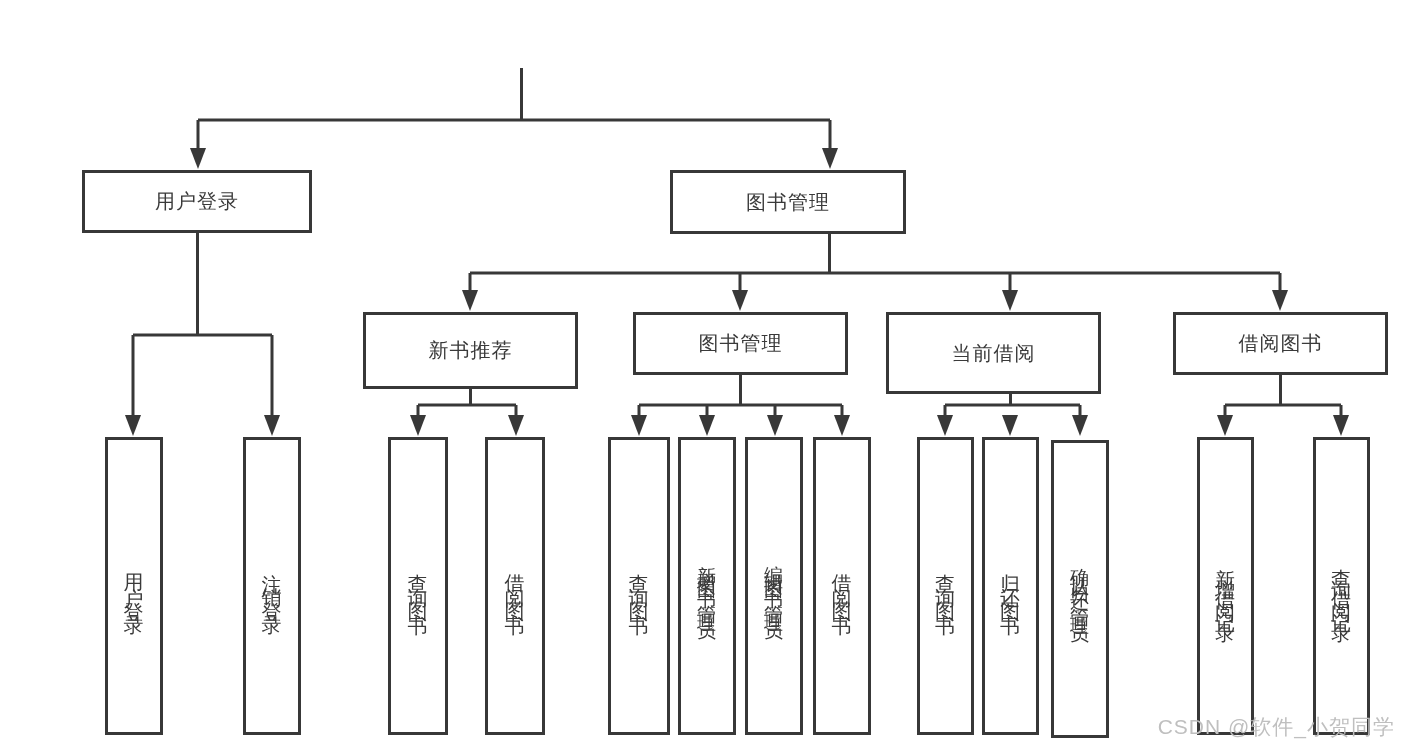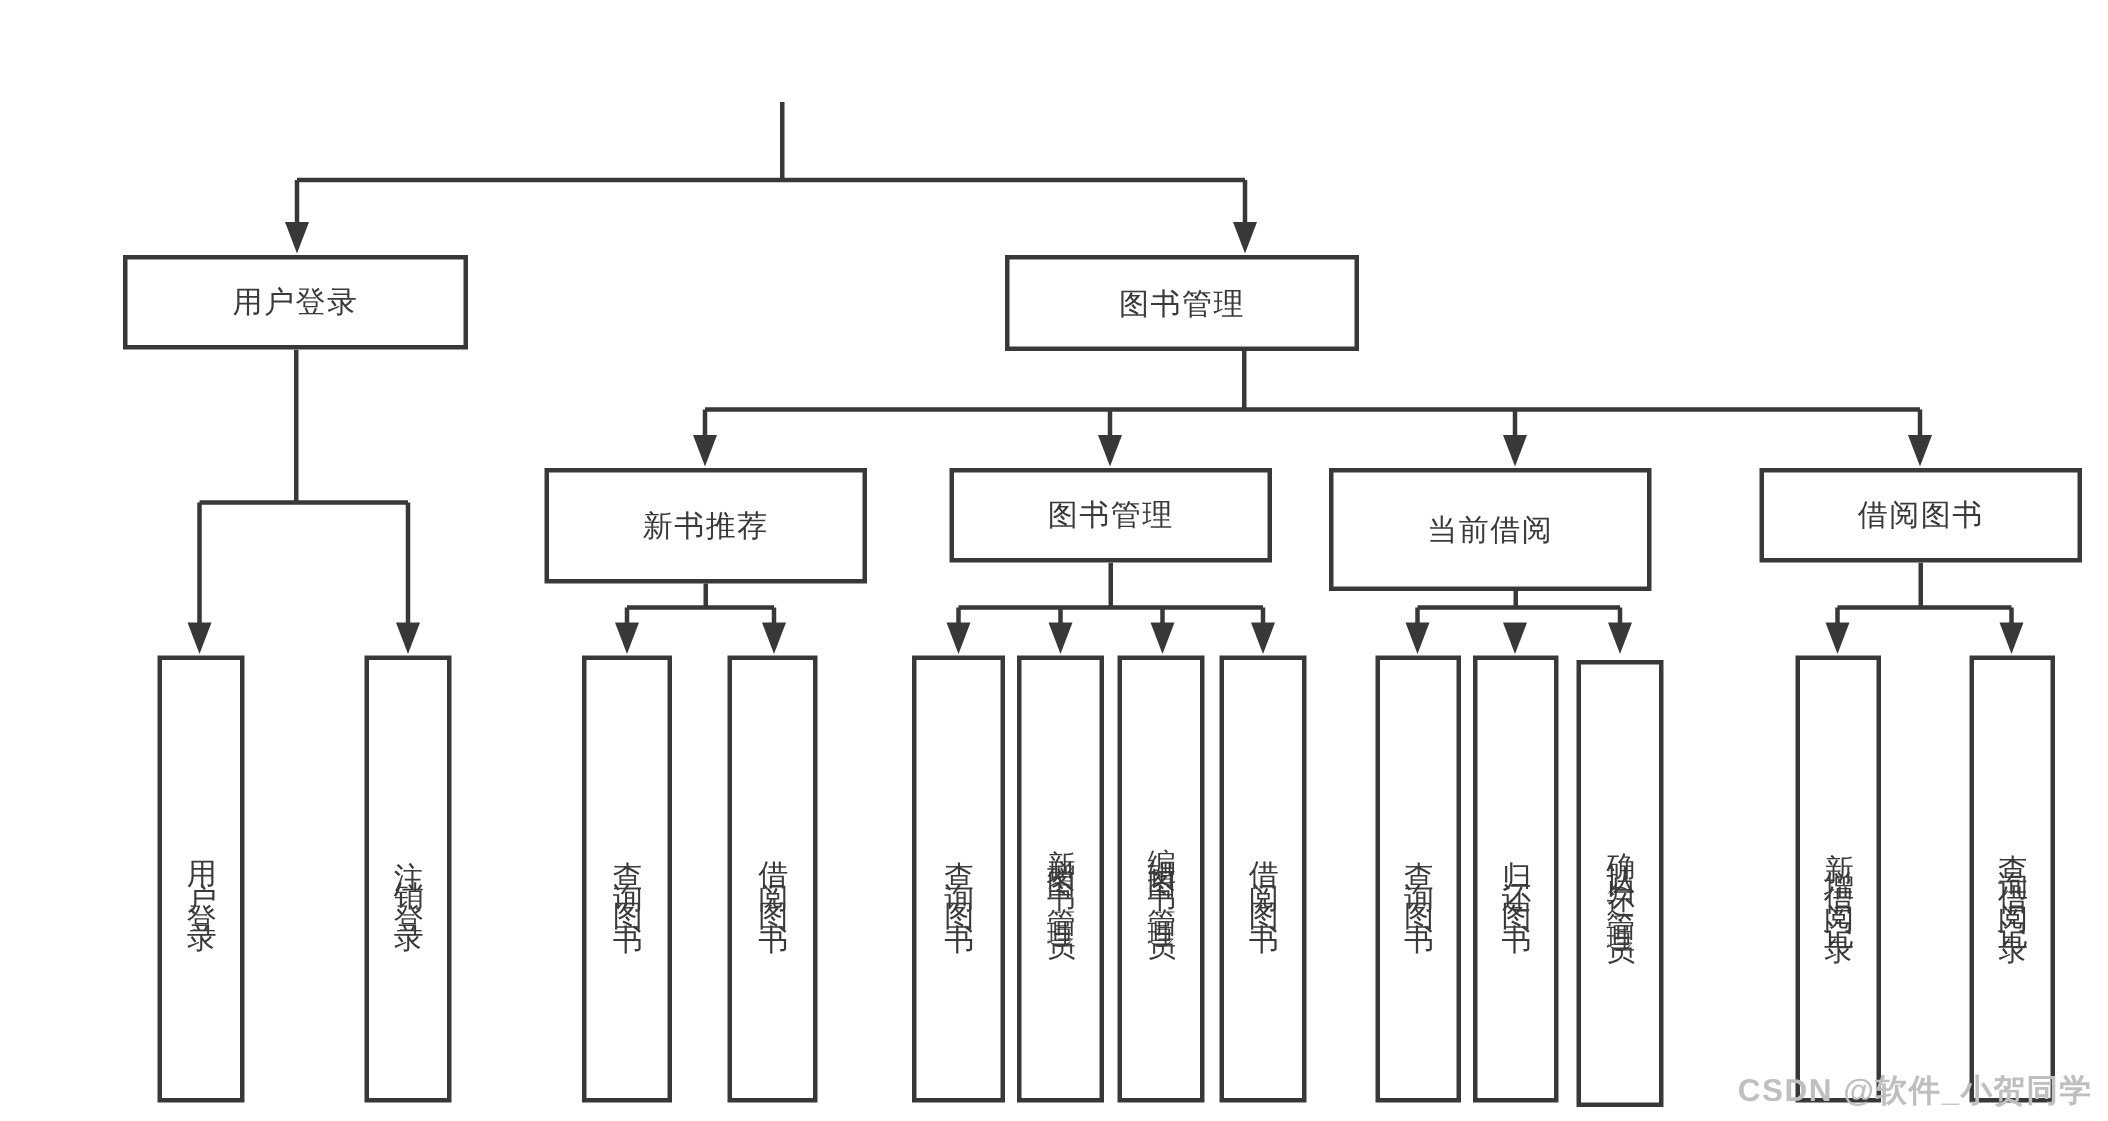--- a/index.html
+++ b/index.html
@@ -21,21 +21,21 @@
   }
   .box-h{font-size:20px;letter-spacing:1px;white-space:nowrap}
   .box-v span{
     writing-mode:vertical-rl;text-orientation:mixed;
     font-size:20px;line-height:1;letter-spacing:14px;
   }
   .box-v.len6 span{letter-spacing:11px}
   .box-v.len9 span{letter-spacing:8px;font-size:19px}
   .watermark{
     position:absolute;right:10px;bottom:6px;
-    font-size:21px;color:var(--wm,#bfbfbf);letter-spacing:1px;white-space:nowrap;font-weight:bold;
+    font-size:21px;color:var(--wm,#bfbfbf);letter-spacing:1px;white-space:nowrap;
   }
 </style>
 </head>
 <body>
 
 <div class="stage">
 
   <svg class="connectors" viewBox="0 0 1405 747" xmlns="http://www.w3.org/2000/svg">
     <path d="M521.5 68 V120 M198 120 H830 M198 120 V150 M830 120 V150
              M197.5 233 V335 M133 335 H272 M133 335 V418 M272 335 V418

